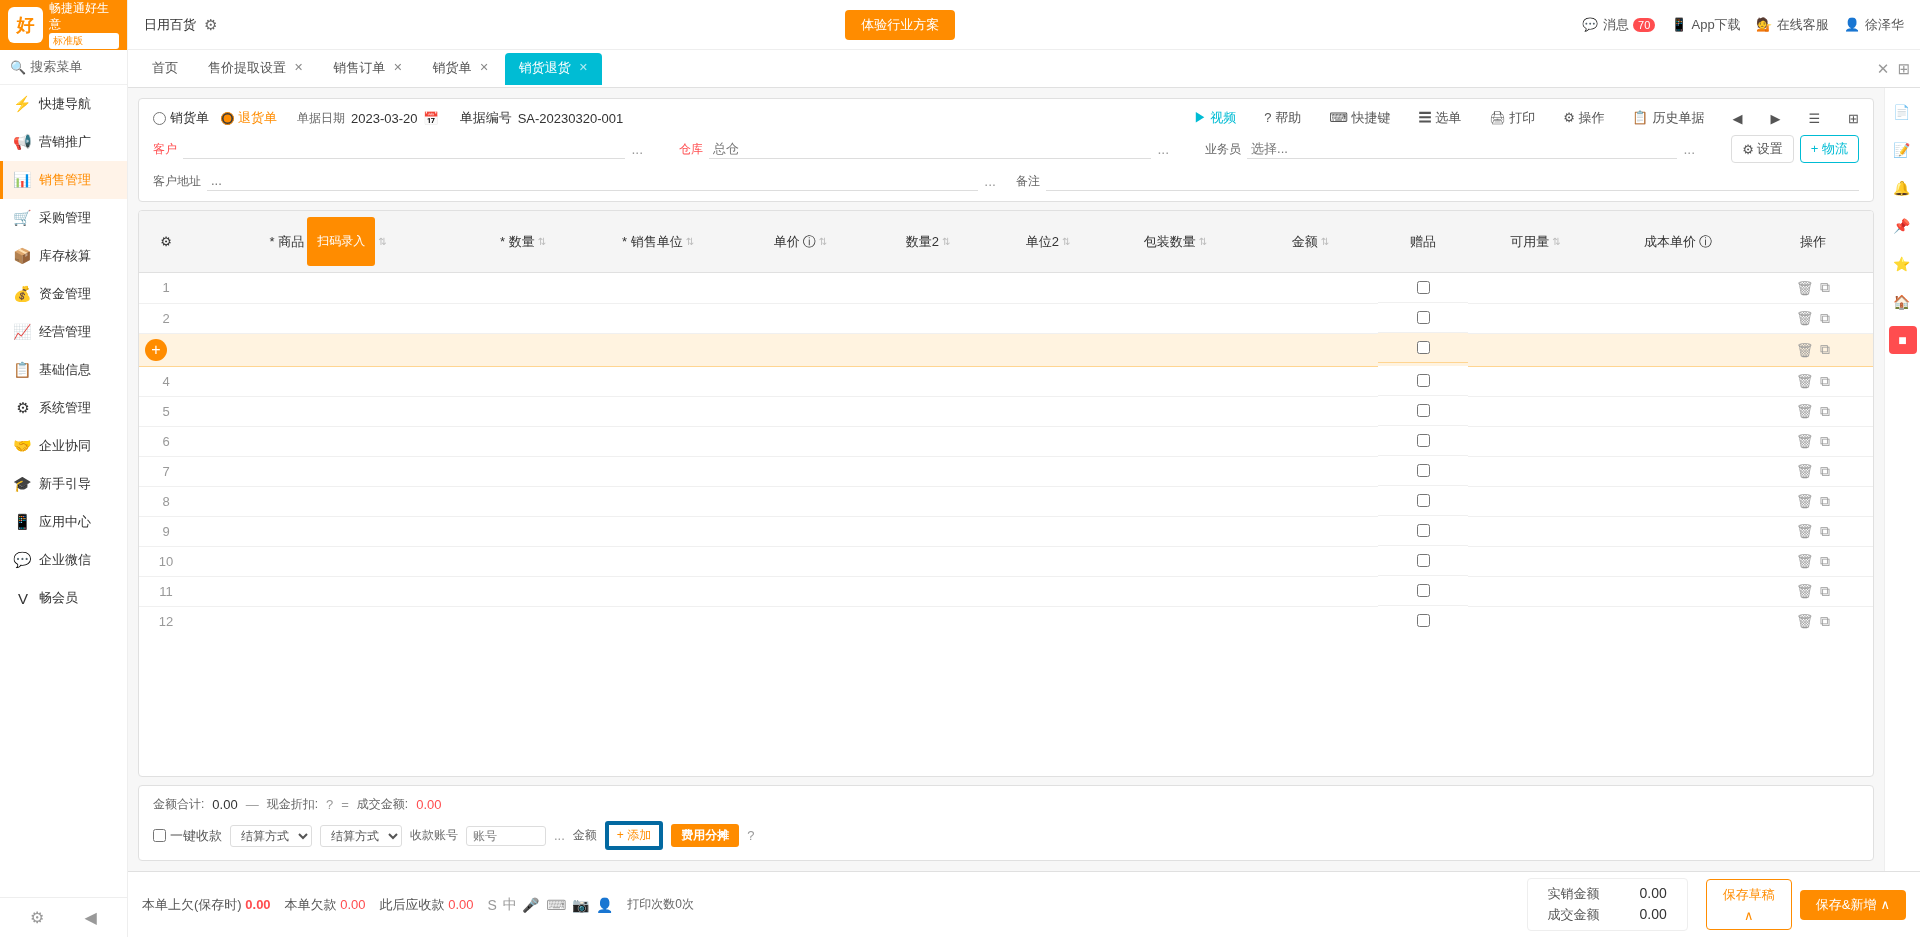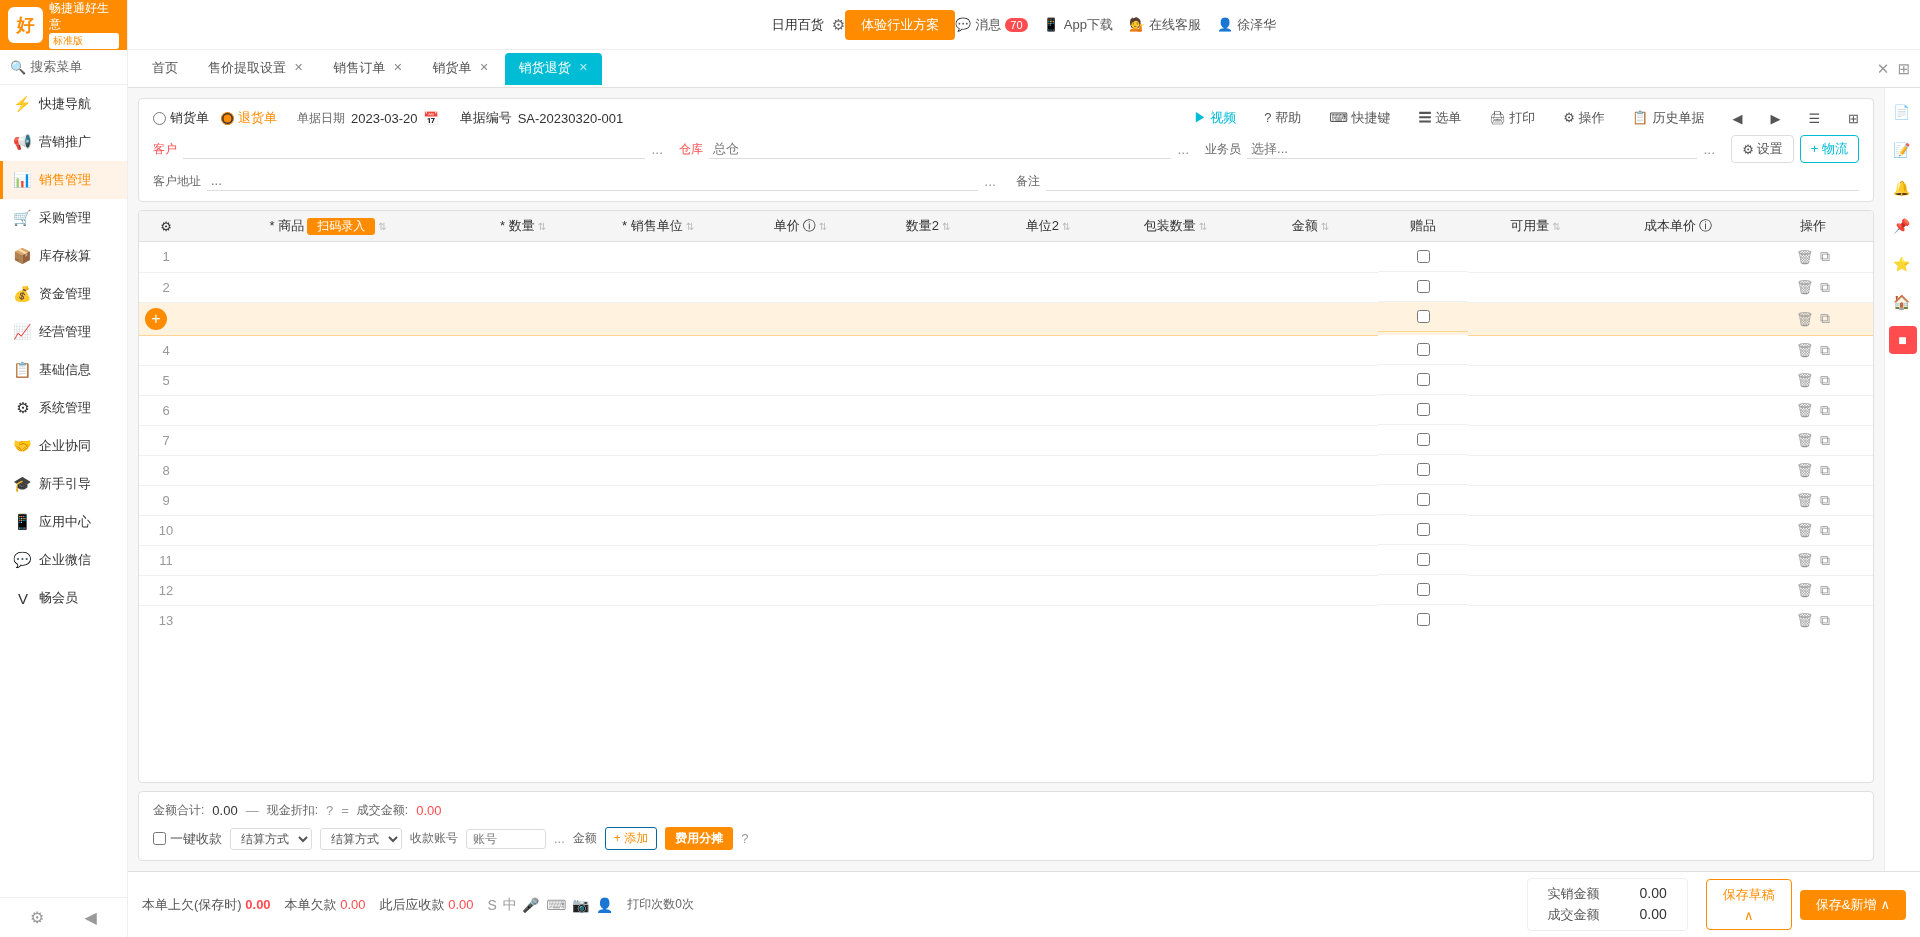--- a/index.html
+++ b/index.html
@@ -16,21 +16,21 @@
     .sidebar-nav-item { display: flex; align-items: center; gap: 6px; padding: 10px 10px; cursor: pointer; color: #333; border-left: 3px solid transparent; }
     .sidebar-nav-item.active { background: #fff3e8; color: #ff8c00; border-left: 3px solid #ff8c00; }
     .sidebar-nav-item .nav-icon { font-size: 15px; width: 20px; text-align: center; }
     .sidebar-footer { margin-top: auto; display: flex; align-items: center; justify-content: space-around; padding: 10px; border-top: 1px solid #eee; }
     .sidebar-footer span { cursor: pointer; color: #999; font-size: 16px; }
 
     
     .main { flex: 1; display: flex; flex-direction: column; overflow: hidden; }
 
     
-    .topbar { height: 50px; background: #fff; display: flex; align-items: center; padding: 0 16px; border-bottom: 1px solid #eee; justify-content: center; }
+    .topbar { height: 50px; background: #fff; display: flex; align-items: center; padding: 0 16px; border-bottom: 1px solid #eee; justify-content: space-between; }
     .topbar-left { display: flex; align-items: center; gap: 8px; }
     .daily-goods { color: #333; font-size: 13px; }
     .topbar-right { display: flex; align-items: center; gap: 16px; color: #555; font-size: 13px; }
     .topbar-right span { display: flex; align-items: center; gap: 4px; cursor: pointer; }
     .msg-badge { background: #ff4d4f; color: #fff; border-radius: 10px; padding: 1px 5px; font-size: 11px; }
     .btn-trial { background: #ff8c00; color: #fff; border: none; border-radius: 4px; padding: 6px 16px; cursor: pointer; font-size: 13px; }
     .settings-icon { font-size: 15px; color: #666; cursor: pointer; }
 
     
     .tabs { display: flex; align-items: center; background: #fff; border-bottom: 1px solid #e0e0e0; padding: 0 10px; height: 38px; gap: 2px; }
@@ -51,35 +51,35 @@
     .radio-group { display: flex; align-items: center; gap: 12px; }
     .radio-item { display: flex; align-items: center; gap: 4px; cursor: pointer; color: #333; }
     .radio-item input[type="radio"] { accent-color: #ff8c00; }
     .radio-item.active-radio { color: #ff8c00; }
     .doc-date-field { display: flex; align-items: center; gap: 6px; color: #333; }
     .doc-date-field label { color: #666; font-size: 12px; }
     .doc-num-field { display: flex; align-items: center; gap: 6px; color: #333; }
     .doc-actions-right { margin-left: auto; display: flex; align-items: center; gap: 28px; color: #555; font-size: 12px; }
     .doc-actions-right span { cursor: pointer; display: flex; align-items: center; gap: 3px; }
     .view-btn { color: #00bcd4; }
-    .doc-header-row2 { display: flex; align-items: center; gap: 16px; }
+    .doc-header-row2 { display: flex; align-items: center; gap: 36px; }
     .field-group { display: flex; align-items: center; gap: 6px; flex: 1; }
     .field-label { color: #ff4d4f; font-size: 12px; white-space: nowrap; }
     .field-label.optional { color: #666; }
     .field-input { flex: 1; border: none; border-bottom: 1px solid #ddd; outline: none; padding: 2px 4px; color: #333; background: transparent; min-width: 80px; }
     .field-dots { color: #999; font-size: 14px; cursor: pointer; }
     .doc-header-row3 { display: flex; align-items: flex-end; gap: 20px; }
     .doc-buttons-right { display: flex; gap: 6px; margin-left: auto; }
     .btn-settings { border: 1px solid #ddd; border-radius: 4px; padding: 4px 10px; cursor: pointer; color: #555; background: #fff; font-size: 12px; display: flex; align-items: center; gap: 3px; }
     .btn-logistics { border: 1px solid #ddd; border-radius: 4px; padding: 4px 10px; cursor: pointer; color: #555; background: #fff; font-size: 12px; display: flex; align-items: center; gap: 3px; }
     .btn-logistics { color: #00bcd4; border-color: #00bcd4; }
 
     
     .table-container { background: #fff; border: 1px solid #e0e0e0; border-radius: 4px; overflow: hidden; flex: 1; }
-    .btn-scan { background: #ff8c00; color: #fff; border: none; border-radius: 3px; padding: 0 10px; cursor: pointer; font-size: 12px; }
+    .btn-scan { background: #ff8c00; color: #fff; border: none; border-radius: 3px; padding: 16px 10px; cursor: pointer; font-size: 12px; }
     table { width: 100%; border-collapse: collapse; font-size: 12px; }
     thead th { background: #f5f5f5; border-bottom: 1px solid #e0e0e0; padding: 6px 6px; text-align: center; color: #333; font-weight: normal; white-space: nowrap; position: sticky; top: 0; z-index: 2; }
     tbody td { border-bottom: 1px solid #f0f0f0; padding: 5px 6px; text-align: center; color: #333; height: 30px; }
     tbody tr.active-row { background: #fff3e0; }
     tbody tr.active-row td { border-color: #ffd591; }
     .row-num { color: #999; width: 28px; }
     .add-row-btn { width: 22px; height: 22px; background: #ff8c00; color: #fff; border: none; border-radius: 50%; cursor: pointer; font-size: 16px; display: flex; align-items: center; justify-content: center; line-height: 1; }
     .checkbox-cell { display: flex; align-items: center; justify-content: center; }
     .checkbox-cell input[type="checkbox"] { cursor: pointer; }
     .action-icons { display: flex; align-items: center; justify-content: center; gap: 6px; }
@@ -94,21 +94,21 @@
     .total-val { color: #333; font-size: 13px; }
     .dash { color: #999; }
     .discount-label { color: #666; font-size: 12px; }
     .eq-sign { color: #999; }
     .deal-label { color: #666; font-size: 12px; }
     .deal-val { color: #ff4d4f; font-size: 13px; }
     .help-icon { color: #999; cursor: pointer; font-size: 13px; }
     .footer-checkbox { display: flex; align-items: center; gap: 4px; color: #555; font-size: 12px; }
     .footer-select { border: 1px solid #ddd; border-radius: 3px; padding: 2px 6px; color: #555; font-size: 12px; background: #fff; cursor: pointer; }
     .footer-input { border: 1px solid #ddd; border-radius: 3px; padding: 2px 6px; color: #555; font-size: 12px; width: 80px; }
-    .btn-add { color: #ff8c00; border: 1px solid #0369a1; border-radius: 3px; padding: 2px 8px; background: #fff; cursor: pointer; font-size: 12px; }
+    .btn-add { color: #ff8c00; border: 4px solid #0369a1; border-radius: 3px; padding: 2px 8px; background: #fff; cursor: pointer; font-size: 12px; }
     .btn-fee-split { background: #ff8c00; color: #fff; border: none; border-radius: 3px; padding: 3px 10px; cursor: pointer; font-size: 12px; font-weight: bold; }
 
     
     .bottom-bar { background: #fff; border-top: 1px solid #e0e0e0; padding: 6px 14px; display: flex; align-items: center; justify-content: space-between; }
     .bottom-left { display: flex; align-items: center; gap: 14px; font-size: 12px; color: #555; }
     .bottom-right { display: flex; align-items: center; gap: 8px; }
     .btn-save-draft { background: #fff; border: 1px solid #ff8c00; color: #ff8c00; border-radius: 4px; padding: 6px 16px; cursor: pointer; font-size: 13px; display: flex; align-items: center; gap: 4px; flex-direction: column; }
     .btn-save-new { background: #ff8c00; color: #fff; border: none; border-radius: 4px; padding: 6px 16px; cursor: pointer; font-size: 13px; display: flex; align-items: center; gap: 4px; }
     .bottom-toolbar-icons { display: flex; align-items: center; gap: 6px; }
     .bottom-icon { font-size: 14px; color: #999; cursor: pointer; }

